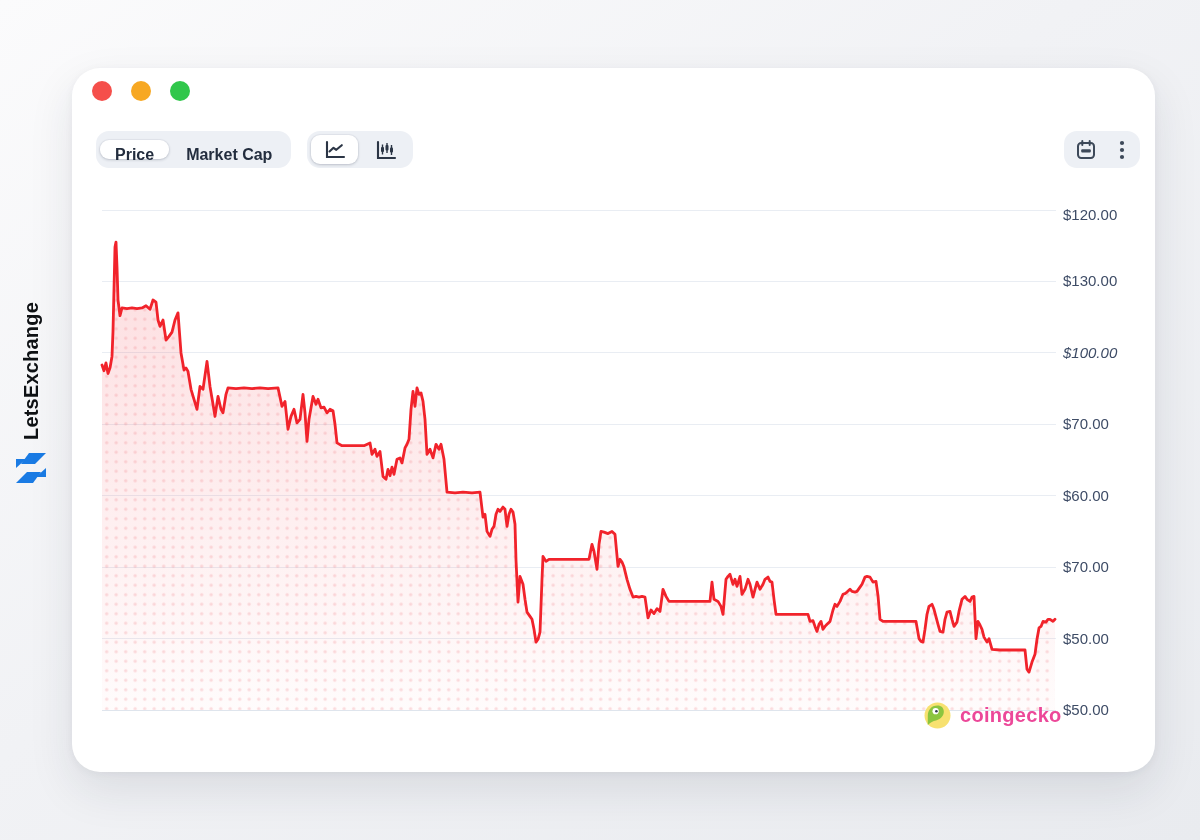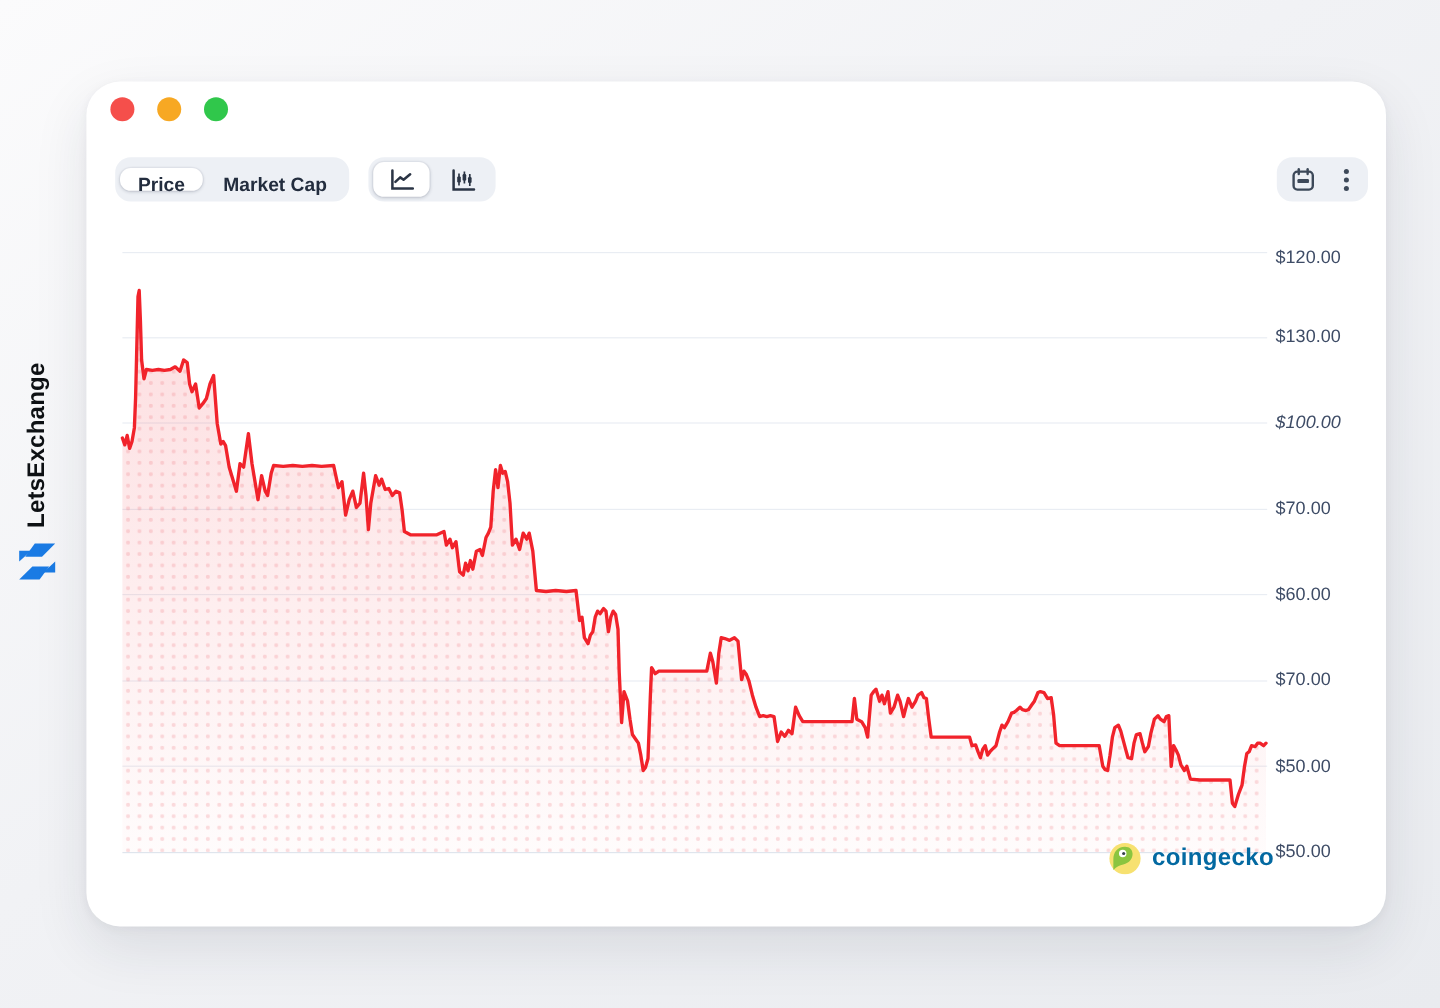--- a/index.html
+++ b/index.html
@@ -165,16 +165,16 @@
       <div class="ytick" style="top: 633px;">$50.00</div>
     </div>
 
   <div class="attrib">
     <svg width="27" height="27" viewBox="0 0 27 27">
       <circle cx="13.5" cy="13.5" r="13" fill="#f7e170"></circle>
       <path d="M13.5 3.6 C7 3.6 3.8 8.6 3.8 13.8 L3.8 23 C6.6 20.2 9 19.2 12 18.5 C17.3 17.3 20 13.2 19.8 9.3 C19.6 6 17.4 3.6 13.5 3.6 Z" fill="#8bc53f"></path>
       <circle cx="11.6" cy="9.2" r="3.1" fill="#ffffff"></circle>
       <circle cx="12.4" cy="9.2" r="1.3" fill="#35404d"></circle>
     </svg>
-    <span class="attrib-text" id="attrib-text" style="color: #0369a1;">coingecko</span>
+    <span class="attrib-text" id="attrib-text" style="color: #ec4899;">coingecko</span>
   </div>
 
 </div>
 
 </body></html>

